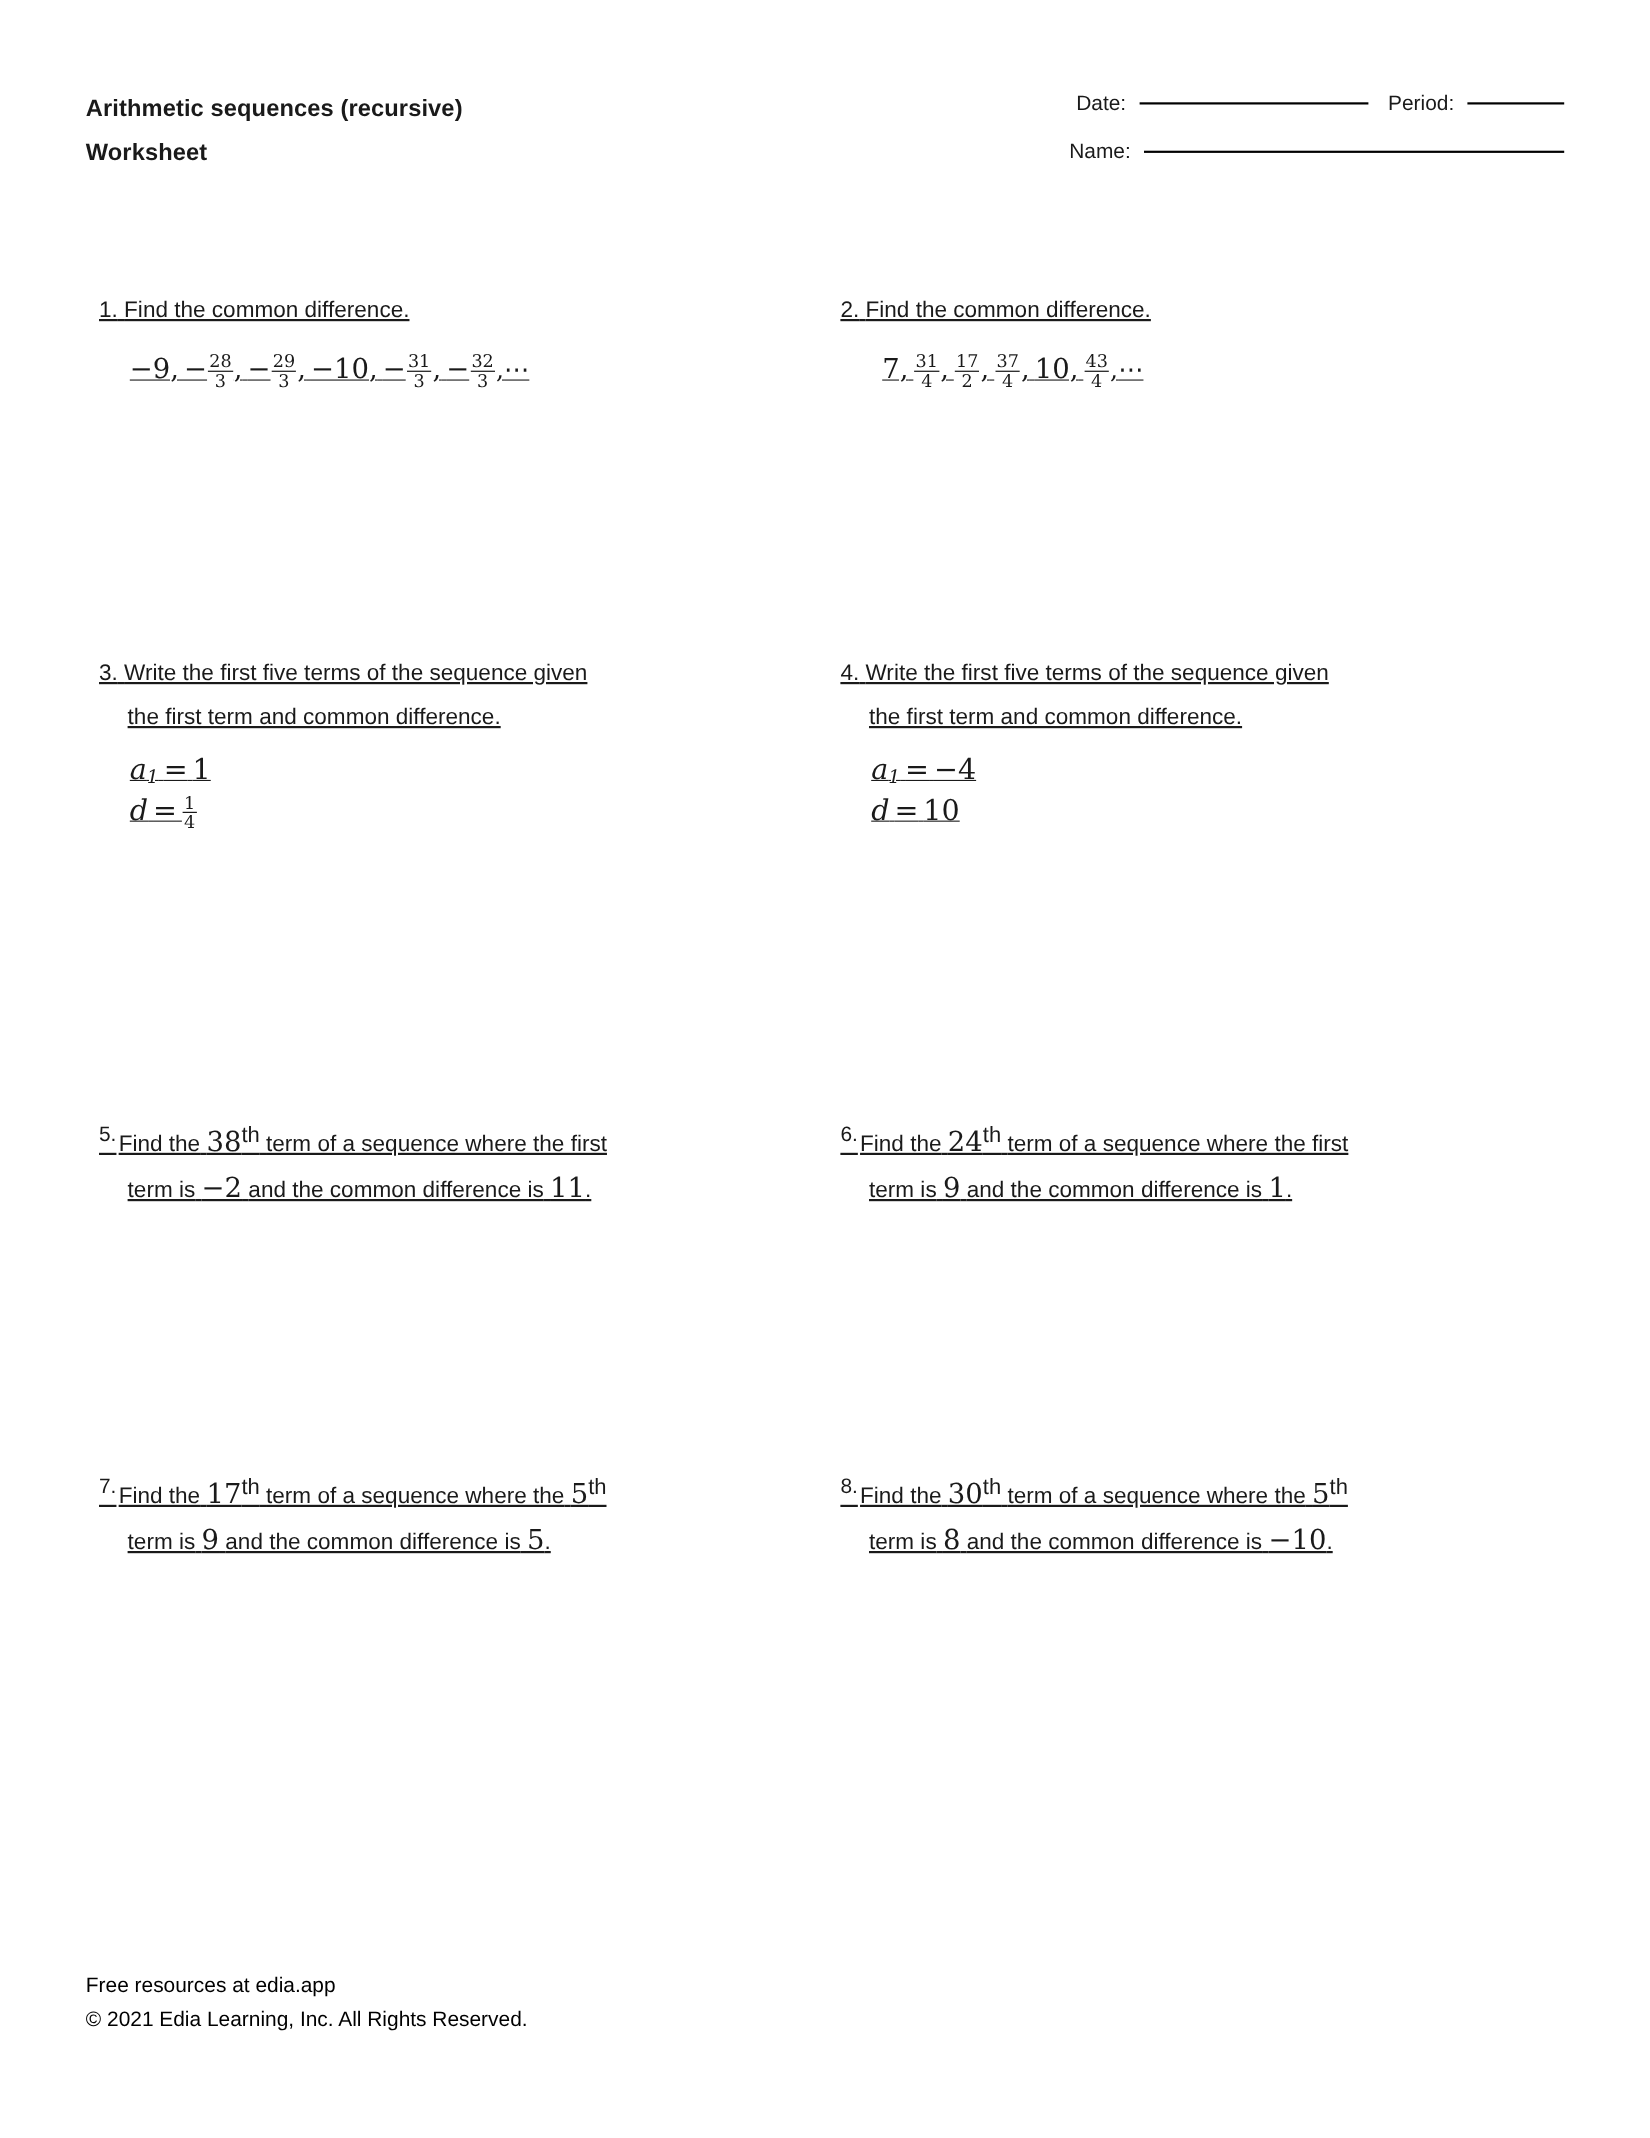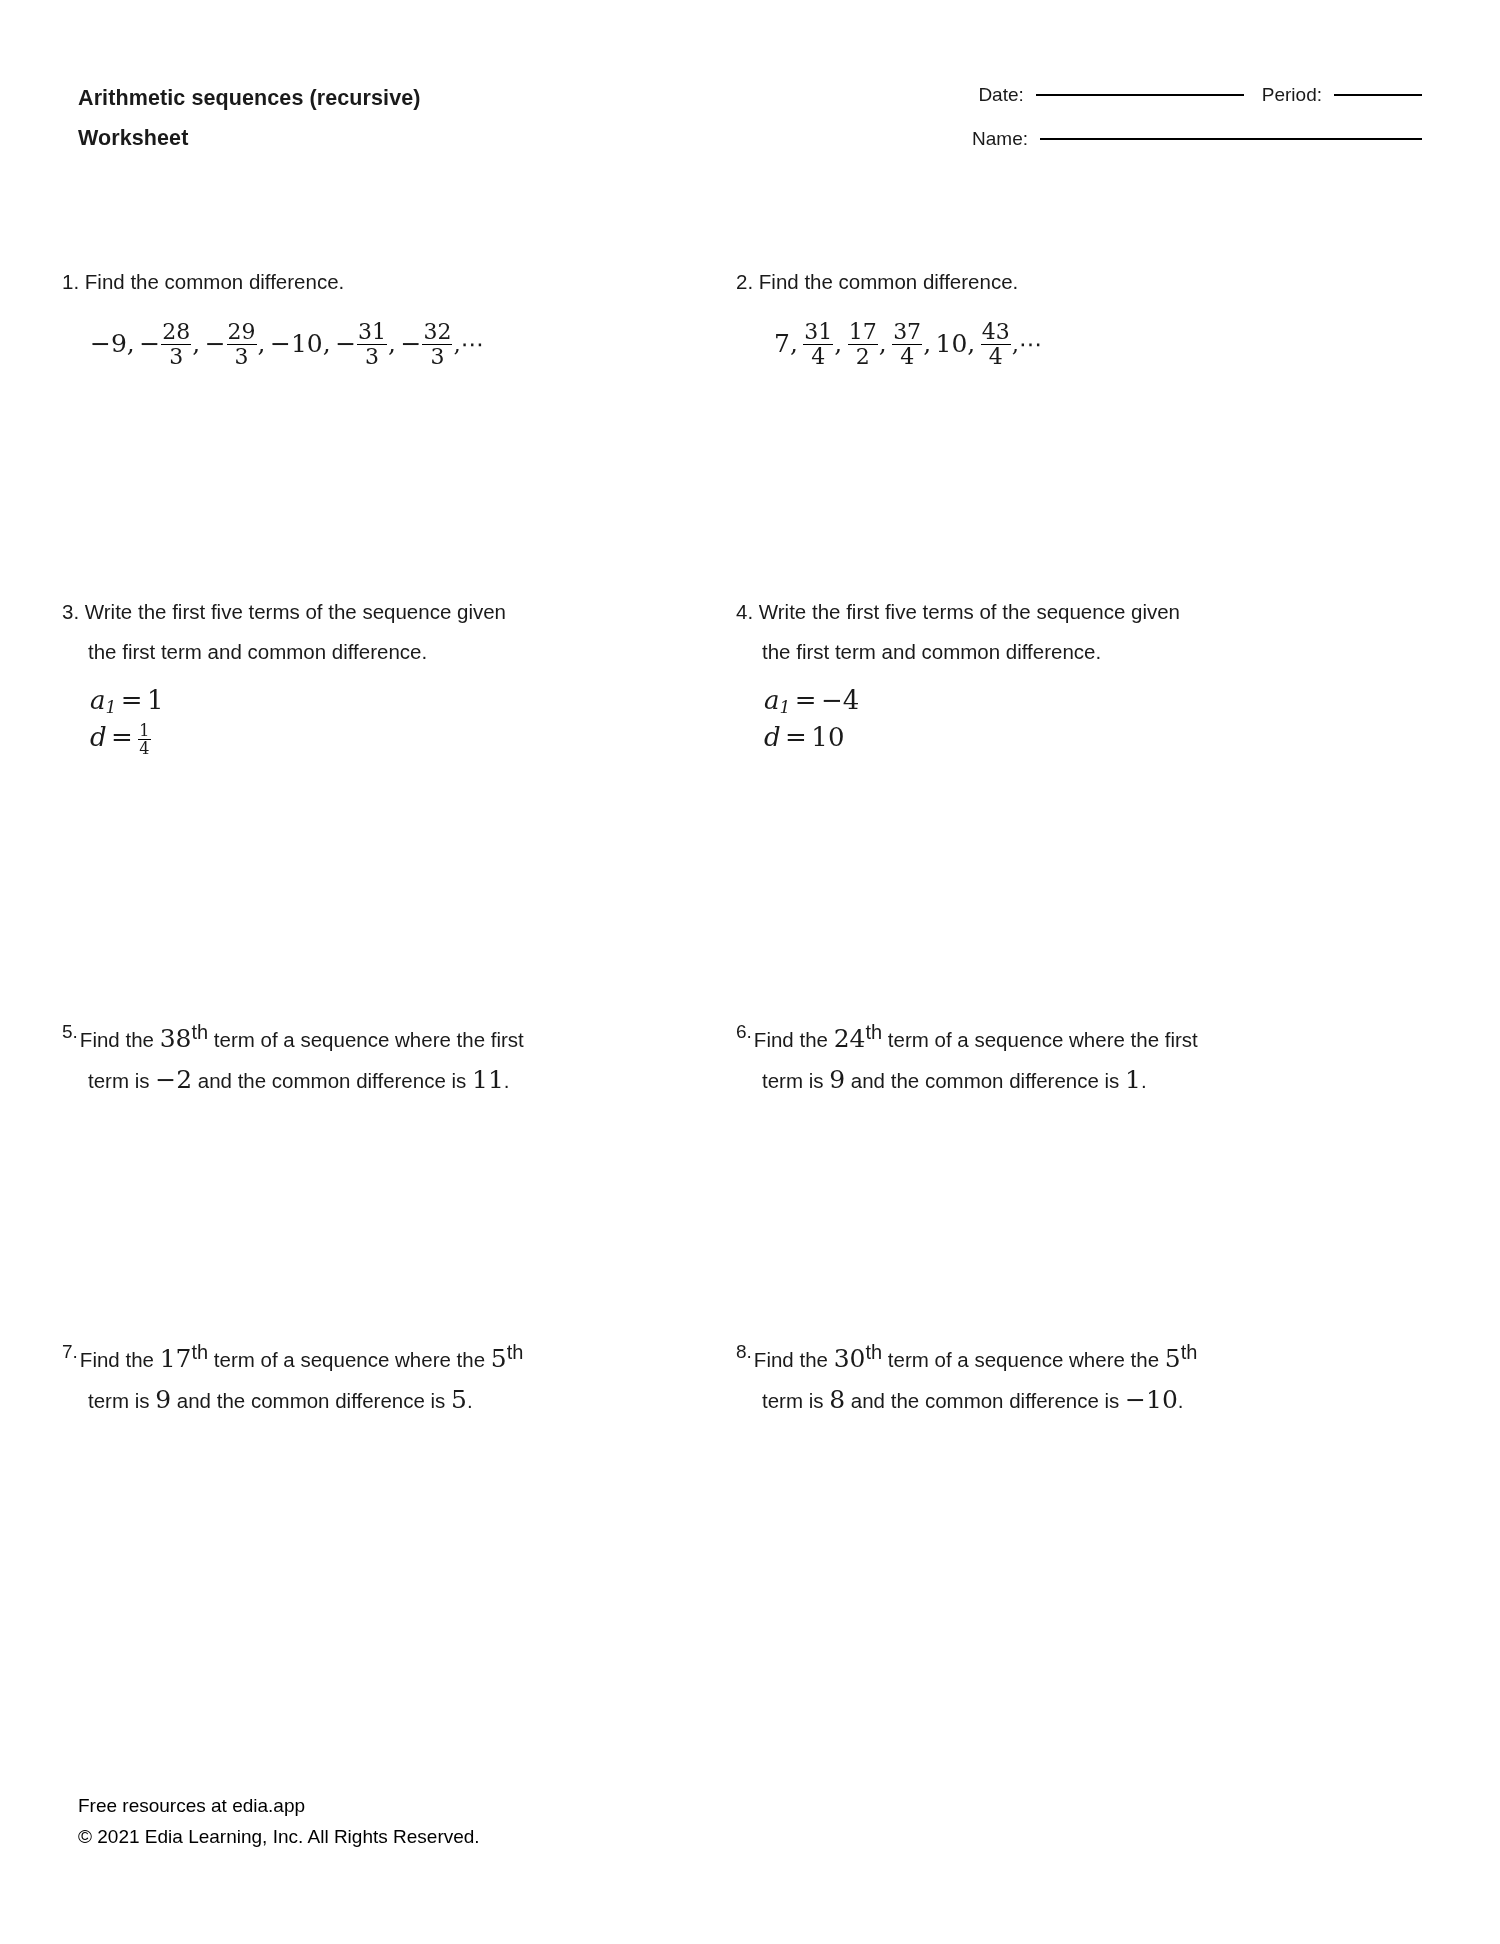--- a/index.html
+++ b/index.html
@@ -68,22 +68,23 @@
   }
   .rule-name { width: 382px; }
   .rule-date { width: 208px; }
   .rule-period { width: 88px; }
   .gap-16 { width: 18px; display: inline-block; }
 
   
   .problems {
     position: absolute;
     top: 262px;
-    left: 62px;
+    left: 90px;
     width: 1348px;
+    text-decoration: underline;
   }
   .prow {
     display: flex;
     width: 100%;
   }
   .prow-h1 { height: 330px; }
   .prow-h2 { height: 420px; }
   .prow-h3 { height: 320px; }
   .prow-h4 { height: 320px; }
 
@@ -143,21 +144,21 @@
     vertical-align: -4px;
     line-height: 0;
   }
 
   
   .frac {
     display: inline-block;
     vertical-align: -0.52em;
     text-align: center;
     font-family: "DejaVu Serif", serif;
-    font-size: 22px;
+    font-size: 16px;
     line-height: 1.08;
     margin: 0 1px;
   }
   .frac .num {
     display: block;
     border-bottom: 1.4px solid #000;
     padding: 0 1px;
   }
   .frac .den {
     display: block;

